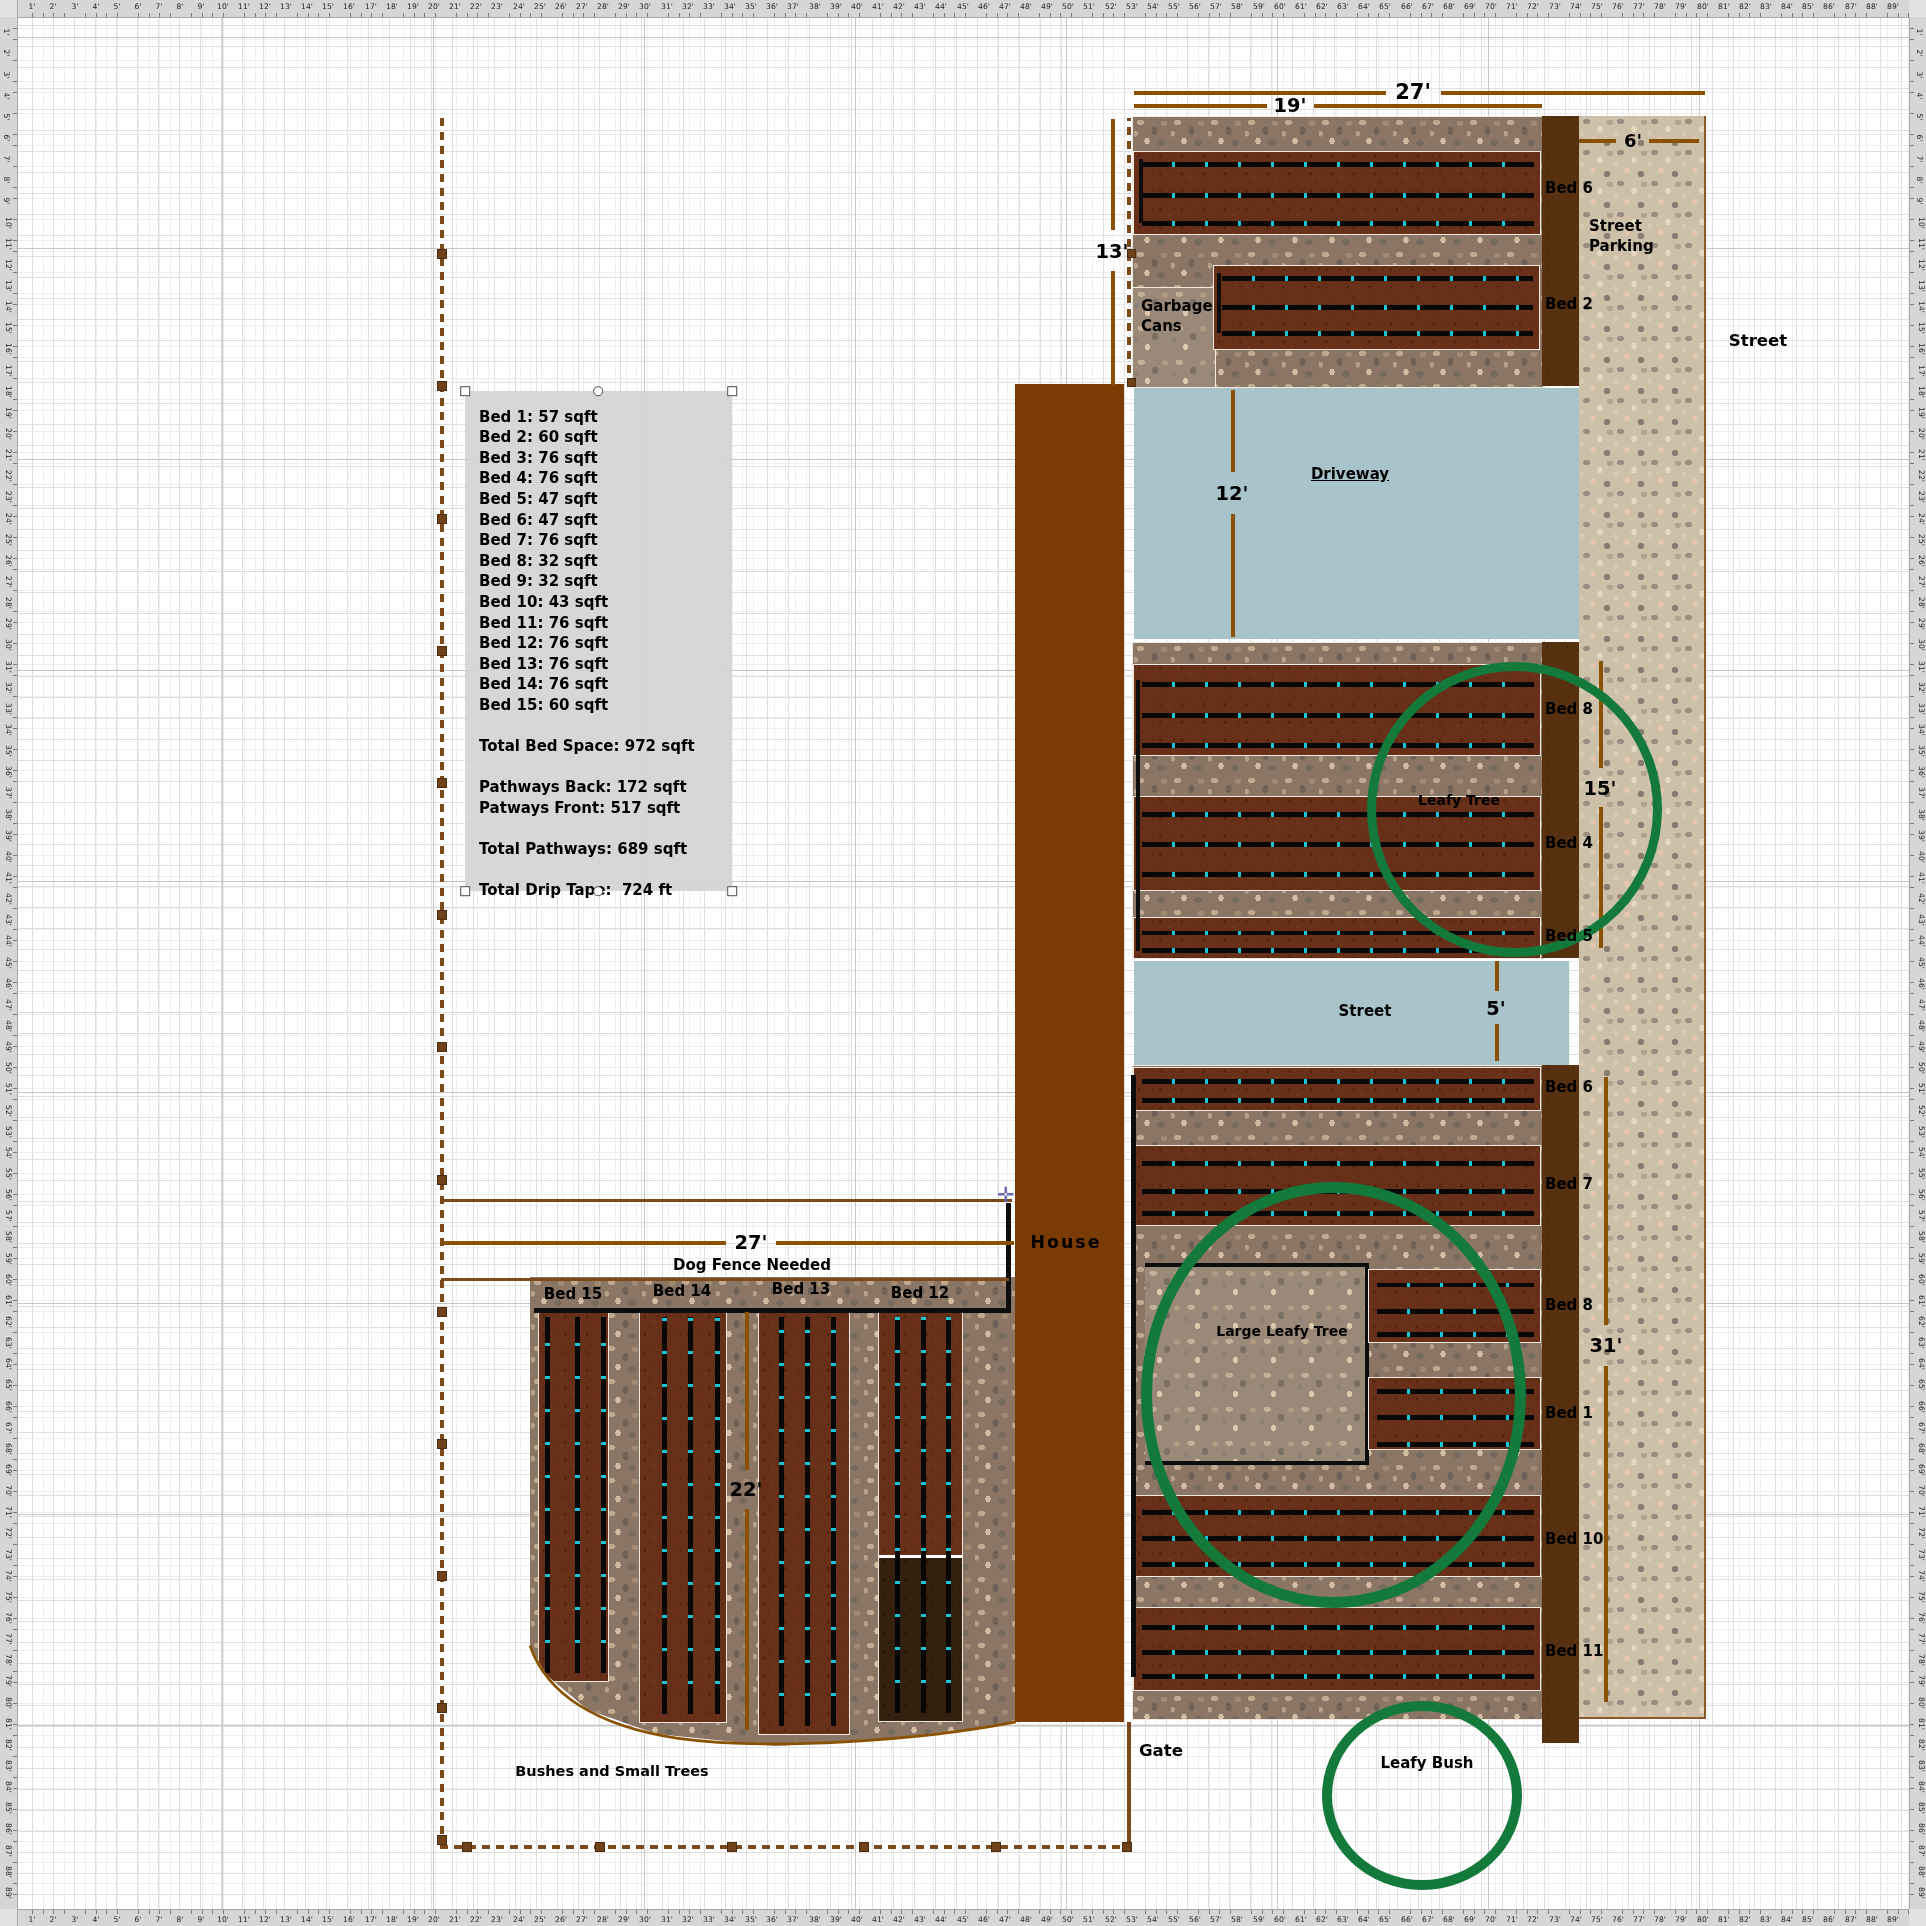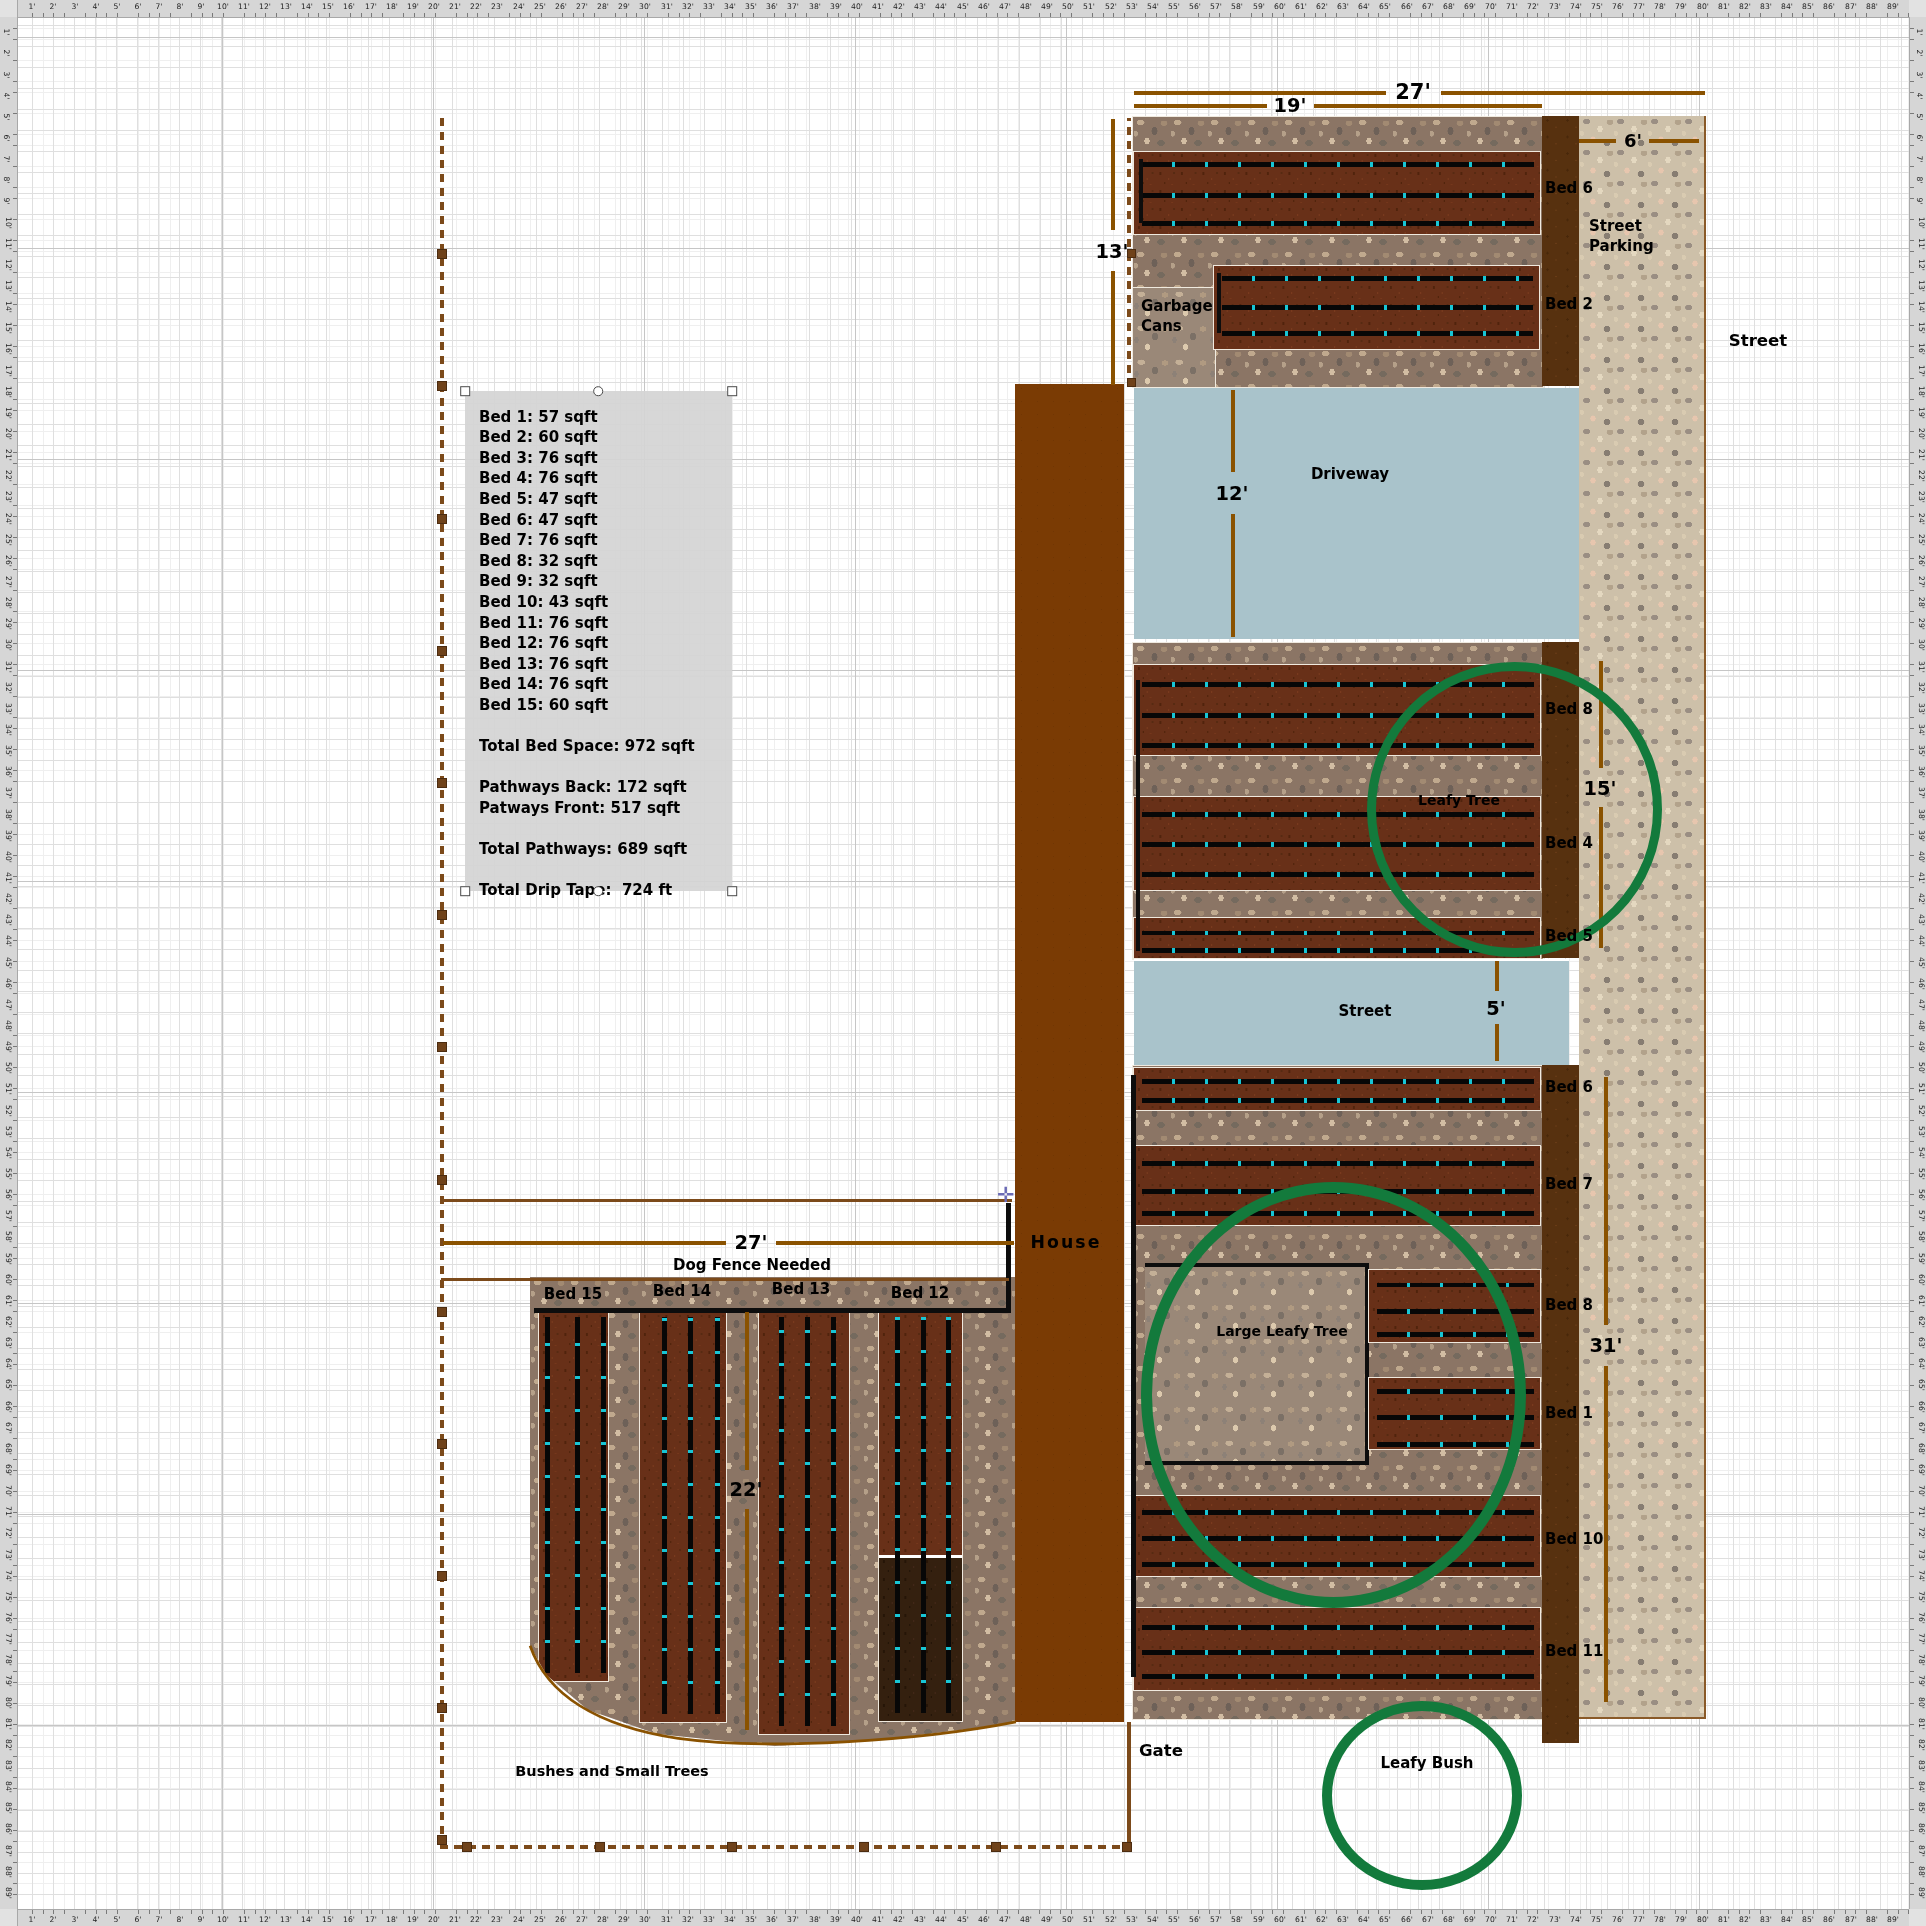--- a/index.html
+++ b/index.html
@@ -278,21 +278,21 @@
     <div class="abs bedlbl" style="left: 1545px; top: 1078px;">Bed 6</div>
     <div class="abs bedlbl" style="left: 1545px; top: 1175px;">Bed 7</div>
     <div class="abs bedlbl" style="left: 1545px; top: 1296px;">Bed 8</div>
     <div class="abs bedlbl" style="left: 1545px; top: 1404px;">Bed 1</div>
     <div class="abs bedlbl" style="left: 1545px; top: 1530px;">Bed 10</div>
     <div class="abs bedlbl" style="left: 1545px; top: 1642px;">Bed 11</div>
     <div class="abs bedlbl" style="left: 920px; top: 1284px; transform: translateX(-50%);">Bed 12</div>
     <div class="abs bedlbl" style="left: 801px; top: 1280px; transform: translateX(-50%);">Bed 13</div>
     <div class="abs bedlbl" style="left: 682px; top: 1282px; transform: translateX(-50%);">Bed 14</div>
     <div class="abs bedlbl" style="left: 573px; top: 1285px; transform: translateX(-50%);">Bed 15</div>
-    <div class="abs lbl c" style="left: 1350px; top: 465px; font-size: 15px;">Driveway</div>
+    <div class="abs lbl c" style="left: 1350px; top: 465px; font-size: 15px; text-decoration: underline;">Driveway</div>
     <div class="abs lbl c" style="left: 1365px; top: 1002px; font-size: 15px;">Street</div>
     <div class="abs lbl c" style="left: 1758px; top: 331px; font-size: 16.6px;">Street</div>
     <div class="abs lbl" style="left: 1589px; top: 216px; font-size: 15px; width: 97px; white-space: normal; text-align: left; line-height: 1.35;">Street Parking</div>
     <div class="abs lbl" style="left: 1141px; top: 296px; font-size: 15px; width: 73px; white-space: normal; text-align: left; line-height: 1.35;">Garbage Cans</div>
     <div class="abs lbl" style="left: 1139px; top: 1741px; font-size: 16.6px;">Gate</div>
     <div class="abs lbl c" style="left: 1459px; top: 792px; font-size: 14px;">Leafy Tree</div>
     <div class="abs lbl c" style="left: 1282px; top: 1323px; font-size: 14px;">Large Leafy Tree</div>
     <div class="abs lbl c" style="left: 1427px; top: 1754px; font-size: 15px;">Leafy Bush</div>
     <div class="abs lbl c" style="left: 752px; top: 1256px; font-size: 15px;">Dog Fence Needed</div>
     <div class="abs lbl c" style="left: 612px; top: 1763px; font-size: 14.5px;">Bushes and Small Trees</div>

